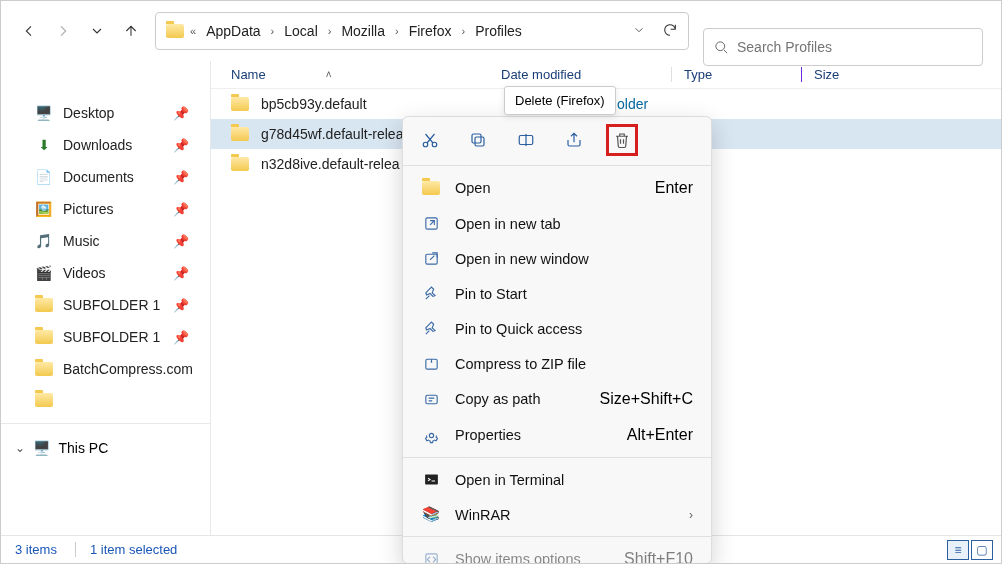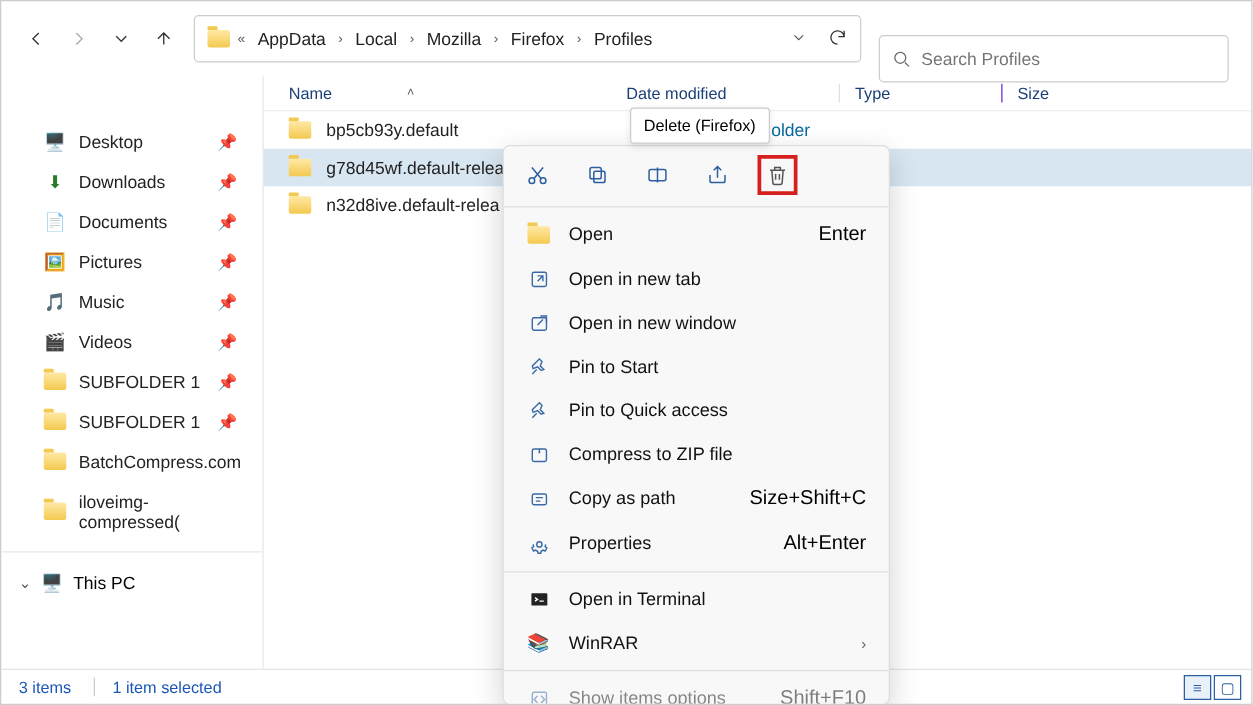--- a/index.html
+++ b/index.html
@@ -156,21 +156,20 @@
         <span class="icon folder-ico"></span>
         <span>SUBFOLDER 1</span>
         <span class="pin">📌</span>
       </div>
     <div class="side-item">
         <span class="icon folder-ico"></span>
         <span>BatchCompress.com</span>
       </div>
     <div class="side-item">
         <span class="icon folder-ico"></span>
-        <span>iloveimg-compressed(</span>
       </div>
     <div class="side-sep"></div>
     <div class="side-bottom">
         <span class="expand">⌄</span>
         <span>🖥️</span>
         <span>This PC</span>
       </div>
   </div>
 
   <div class="content">

